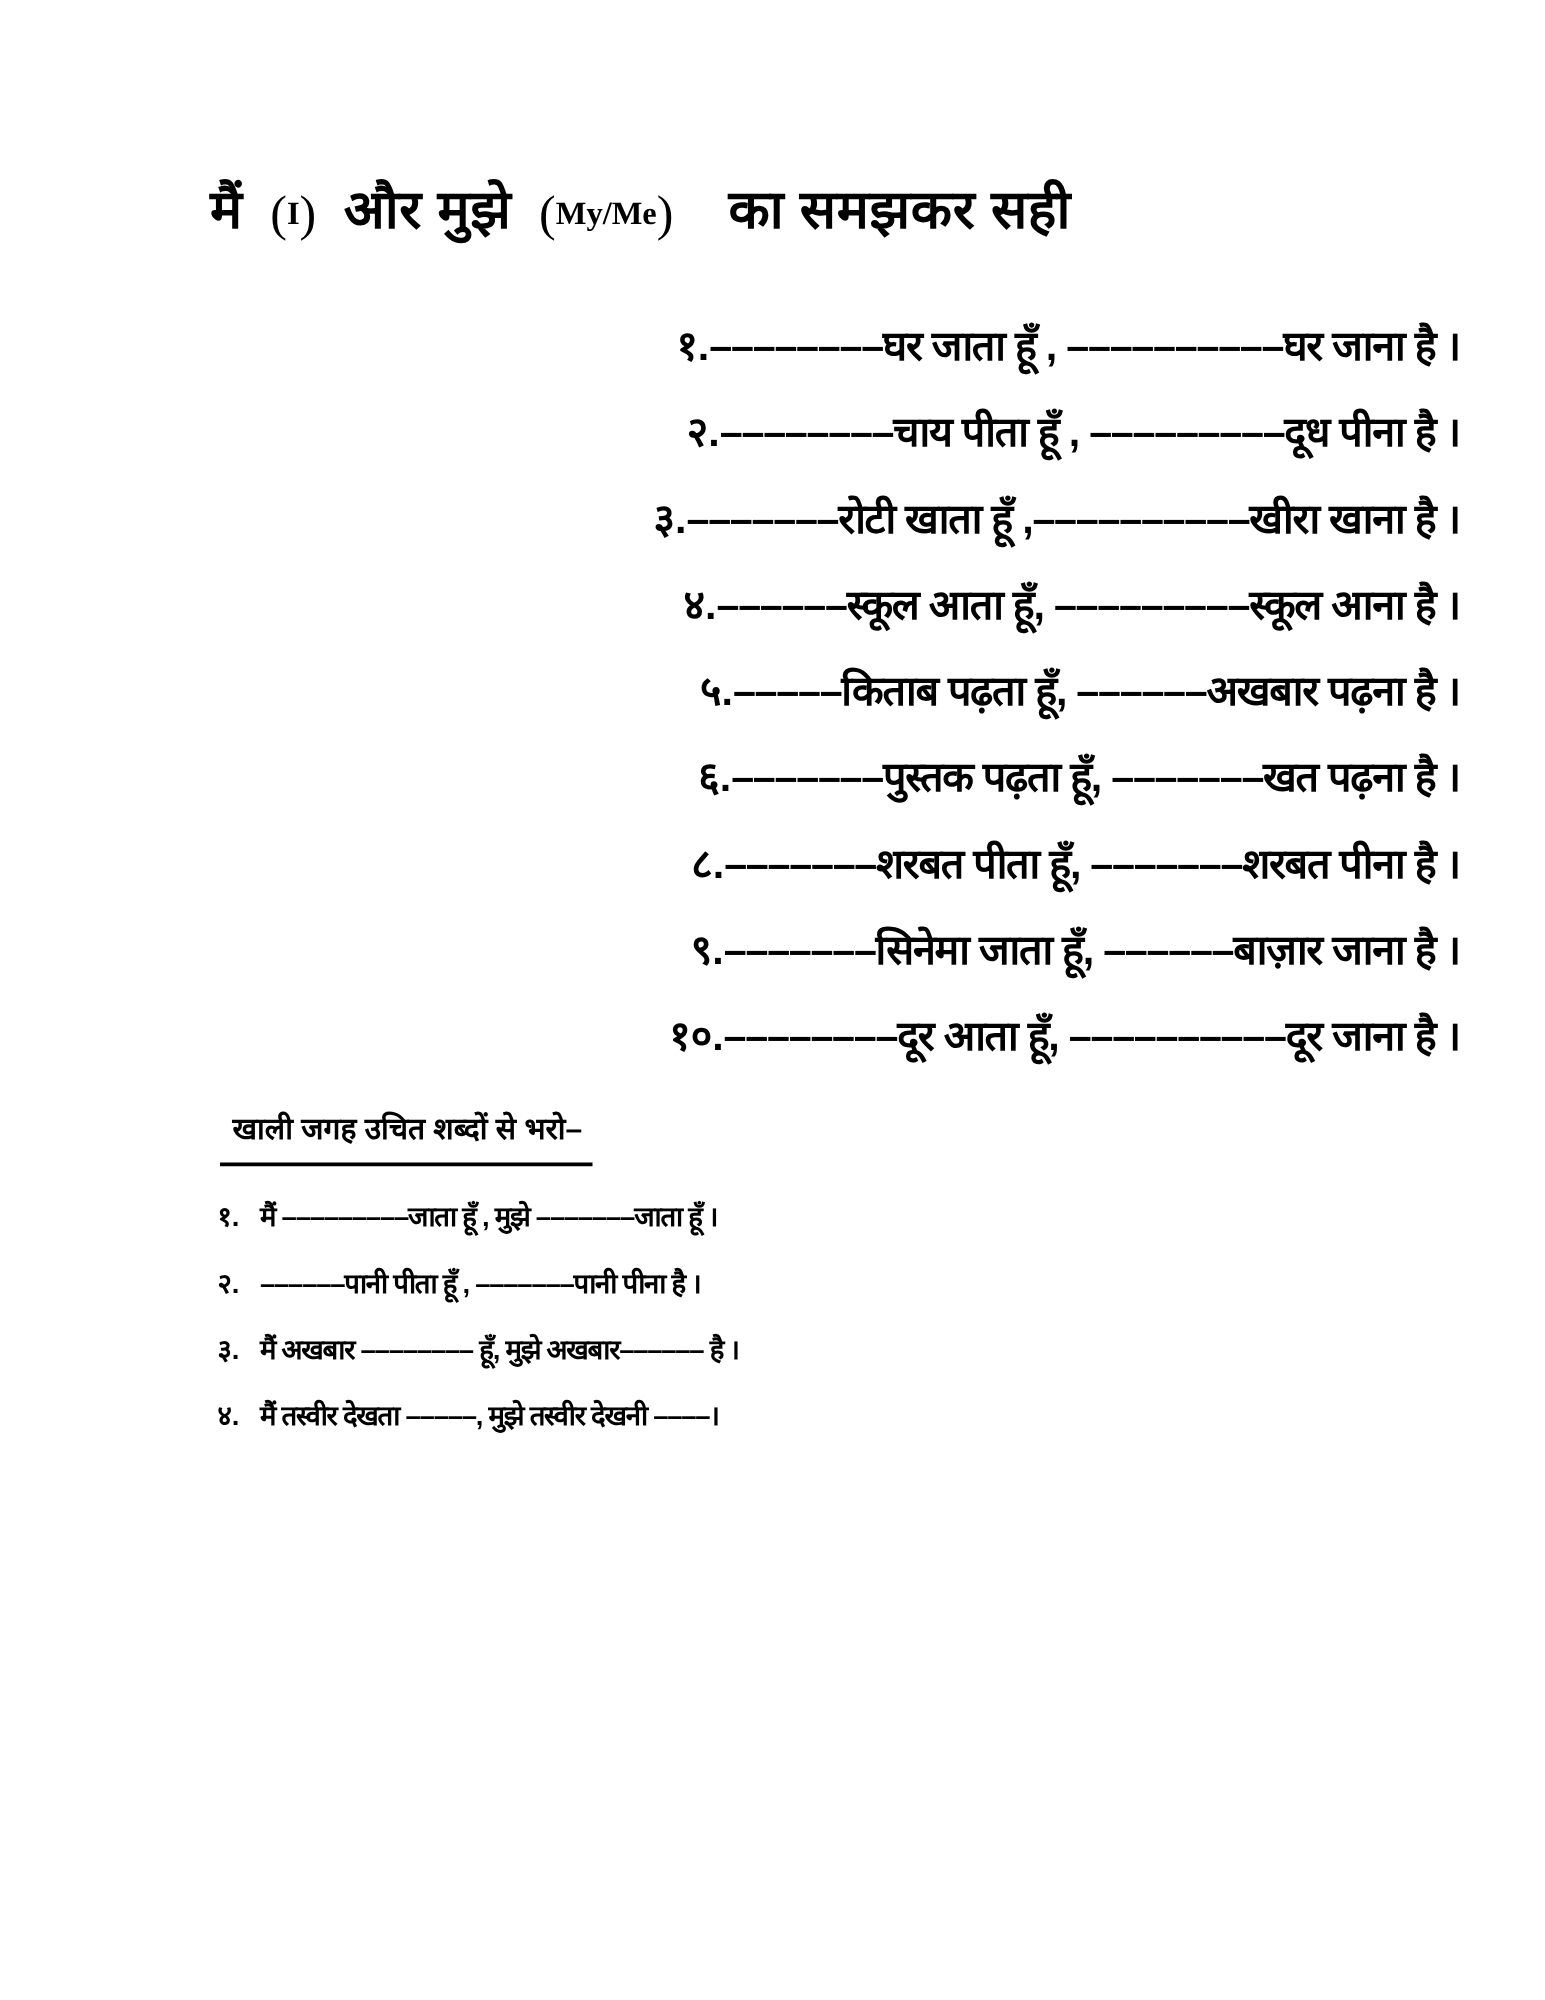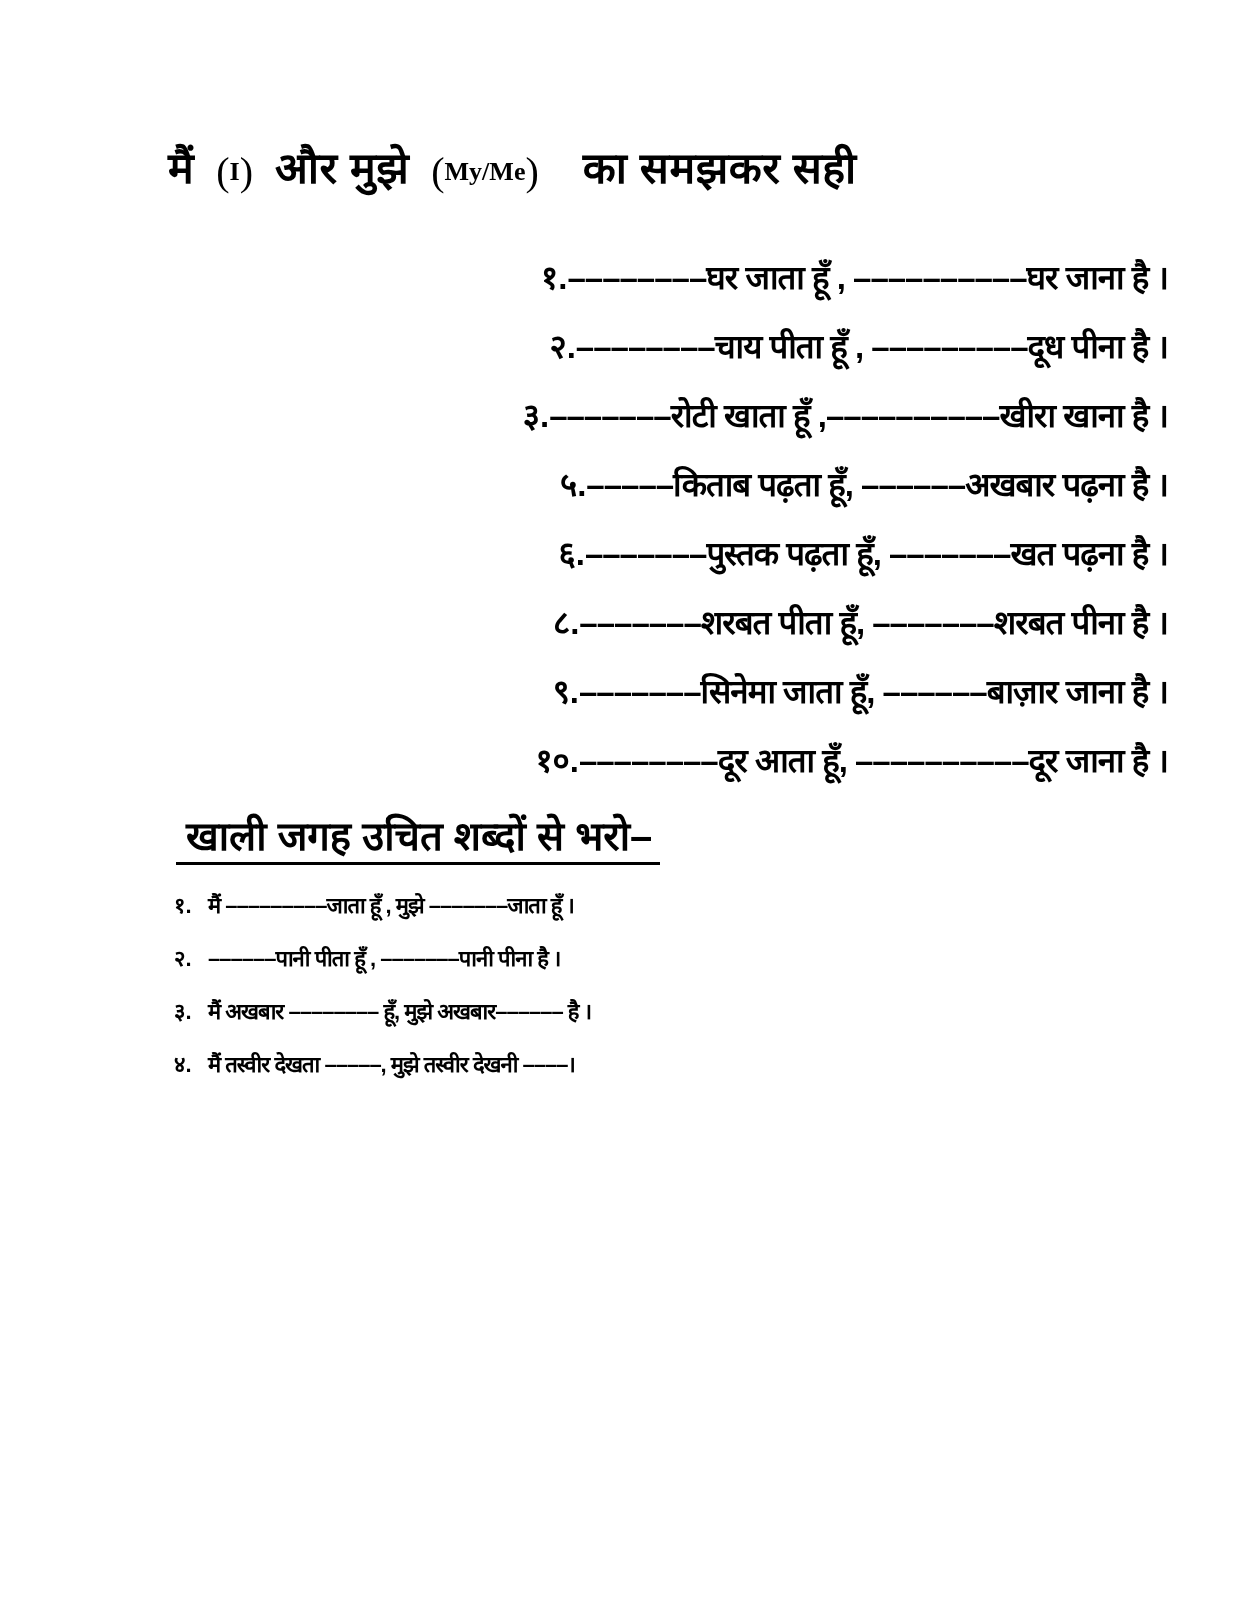--- a/index.html
+++ b/index.html
@@ -86,21 +86,21 @@
     font-weight: bold;
   }
 
   
   .section2 {
     margin-top: 18px;
   }
   .section2-heading {
     font-family: "Liberation Sans", "DejaVu Sans", sans-serif;
     font-weight: bold;
-    font-size: 40px;
+    font-size: 24px;
     line-height: 46px;
     white-space: nowrap;
     display: inline-block;
     border-bottom: 3px solid #000;
     padding: 0 8px 3px 10px;
     margin-left: 8px;
   }
   .f-list {
     margin: 0;
     padding: 0;
@@ -128,20 +128,21 @@
   <div class="content">
 
     <div class="title-block">
       <span class="title-line"><span>मैं</span><span class="gap-wide"></span><span class="title-gloss"><span class="paren">(</span><span>I</span><span class="paren">)</span></span><span class="gap-wide"></span><span>और मुझे</span><span class="gap-wide"></span><span class="title-gloss"><span class="paren">(</span><span>My/Me</span><span class="paren">)</span></span><span class="gap-wide"></span><span class="gap-wide"></span><span>का समझकर सही</span></span>
     </div>
 
     <ul class="q-list">
       <li class="q-item"><span class="q-num">१.</span><span class="blank">––––––––घर जाता हूँ , ––––––––––घर जाना है ।</span></li>
       <li class="q-item"><span class="q-num">२.</span><span class="blank">––––––––चाय पीता हूँ , –––––––––दूध पीना है ।</span></li>
       <li class="q-item"><span class="q-num">३.</span><span class="blank">–––––––रोटी खाता हूँ ,––––––––––खीरा खाना है ।</span></li>
+      <li class="q-item"><span class="q-num">४.</span><span class="blank">––––––स्कूल आता हूँ, –––––––––स्कूल आना है ।</span></li>
       <li class="q-item"><span class="q-num">५.</span><span class="blank">–––––किताब पढ़ता हूँ, ––––––अखबार पढ़ना है ।</span></li>
       <li class="q-item"><span class="q-num">६.</span><span class="blank">–––––––पुस्तक पढ़ता हूँ, –––––––खत पढ़ना है ।</span></li>
       <li class="q-item"><span class="q-num">८.</span><span class="blank">–––––––शरबत पीता हूँ, –––––––शरबत पीना है ।</span></li>
       <li class="q-item"><span class="q-num">९.</span><span class="blank">–––––––सिनेमा जाता हूँ, ––––––बाज़ार जाना है ।</span></li>
       <li class="q-item"><span class="q-num wide">१०.</span><span class="blank">––––––––दूर आता हूँ, ––––––––––दूर जाना है ।</span></li>
     </ul>
 
     <div class="section2">
       <div class="section2-heading">खाली जगह उचित शब्दों से भरो–</div>
 

